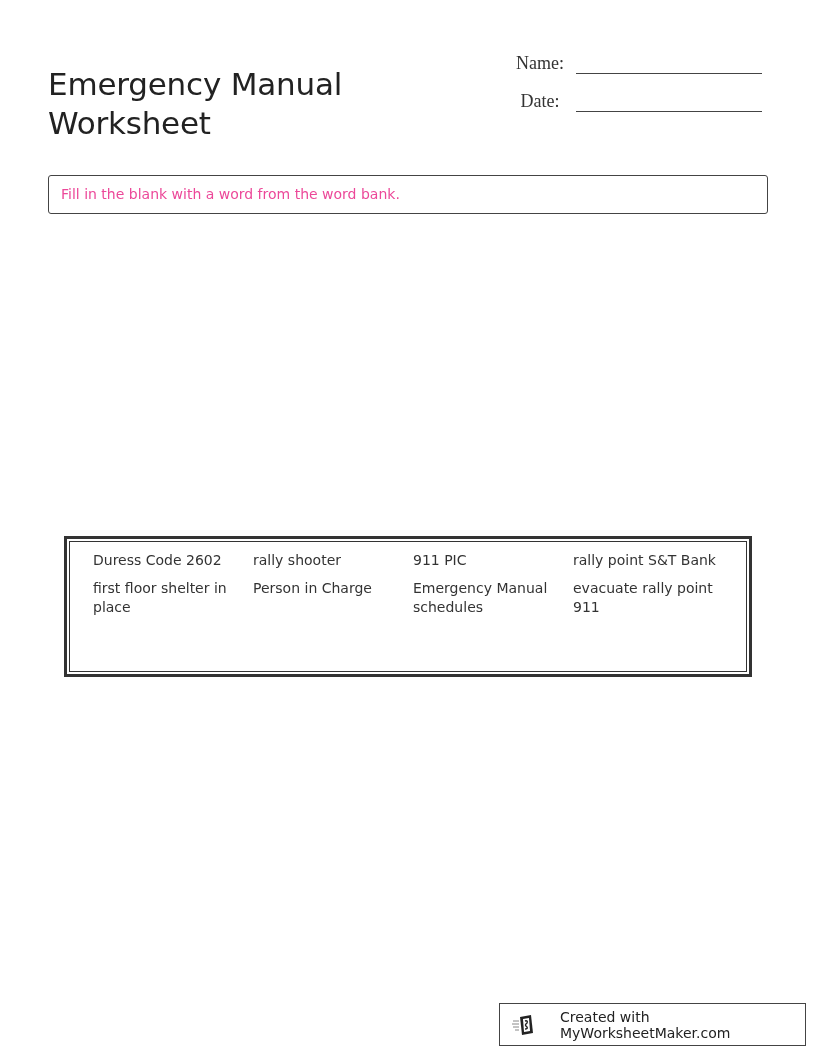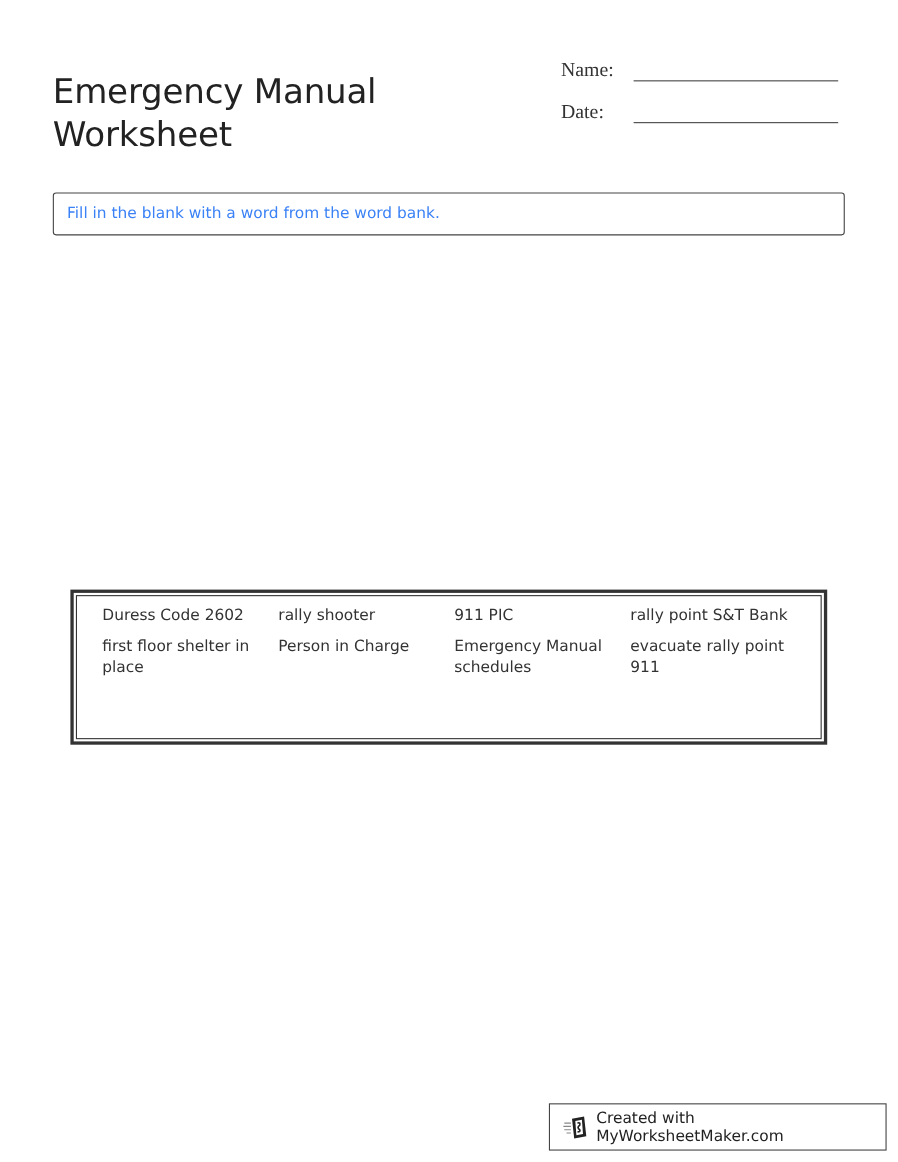--- a/index.html
+++ b/index.html
@@ -10,28 +10,28 @@
       position: absolute; left: 48px; top: 65px; width: 360px;
       font-family: "DejaVu Sans", sans-serif; font-weight: normal;
       font-size: 31px; line-height: 39px; color: #222222; letter-spacing: -0.2px;
     }
 
     .field-row { position: absolute; display: flex; align-items: flex-end; }
     .field-row.name { top: 52px; left: 510px; }
     .field-row.date { top: 90px; left: 510px; }
     .field-label {
       font-family: "Liberation Serif", serif; font-size: 18px; color: #333333;
-      width: 66px; text-align: left; padding-right: 6px; line-height: 22px;
+      width: 66px; text-align: center; padding-right: 6px; line-height: 22px;
     }
     .field-line { width: 186px; height: 22px; border-bottom: 1.5px solid #444444; }
 
     .instructions {
       position: absolute; left: 48px; top: 175px; width: 720px; height: 39px;
       border: 1.5px solid #444444; border-radius: 3px;
-      padding: 9px 12px; font-size: 14px; color: #3b82f6; line-height: 18px;
+      padding: 9px 12px; font-size: 14px; color: #ec4899; line-height: 18px;
       font-family: "DejaVu Sans", sans-serif;
     }
 
     .word-bank {
       position: absolute; left: 64px; top: 536px; width: 688px; height: 141px;
       border: 3px solid #333333; padding: 2px;
     }
     .word-bank-inner {
       width: 100%; height: 100%; border: 1.5px solid #333333;
       padding: 9px 0 0 23px;
@@ -41,21 +41,21 @@
       row-gap: 9px;
     }
     .wb-cell {
       font-size: 14px; line-height: 19px; color: #333333; padding-right: 8px;
       font-family: "DejaVu Sans", sans-serif;
     }
 
     .footer {
       position: absolute; left: 499px; top: 1003px; width: 307px; height: 43px;
       border: 1.5px solid #444444; display: flex; align-items: center;
-      padding-left: 12px; font-size: 14px; color: #222222;
+      padding-left: 12px; font-size: 14px; color: #222222; gap: 18px;
     }
     .footer-icon { width: 24px; height: 24px; margin-right: 6px; display: inline-block; }
   </style>
 </head>
 <body>
 
 <div class="title">Emergency Manual Worksheet</div>
 
 <div class="field-row name">
   <span class="field-label">Name:</span>

